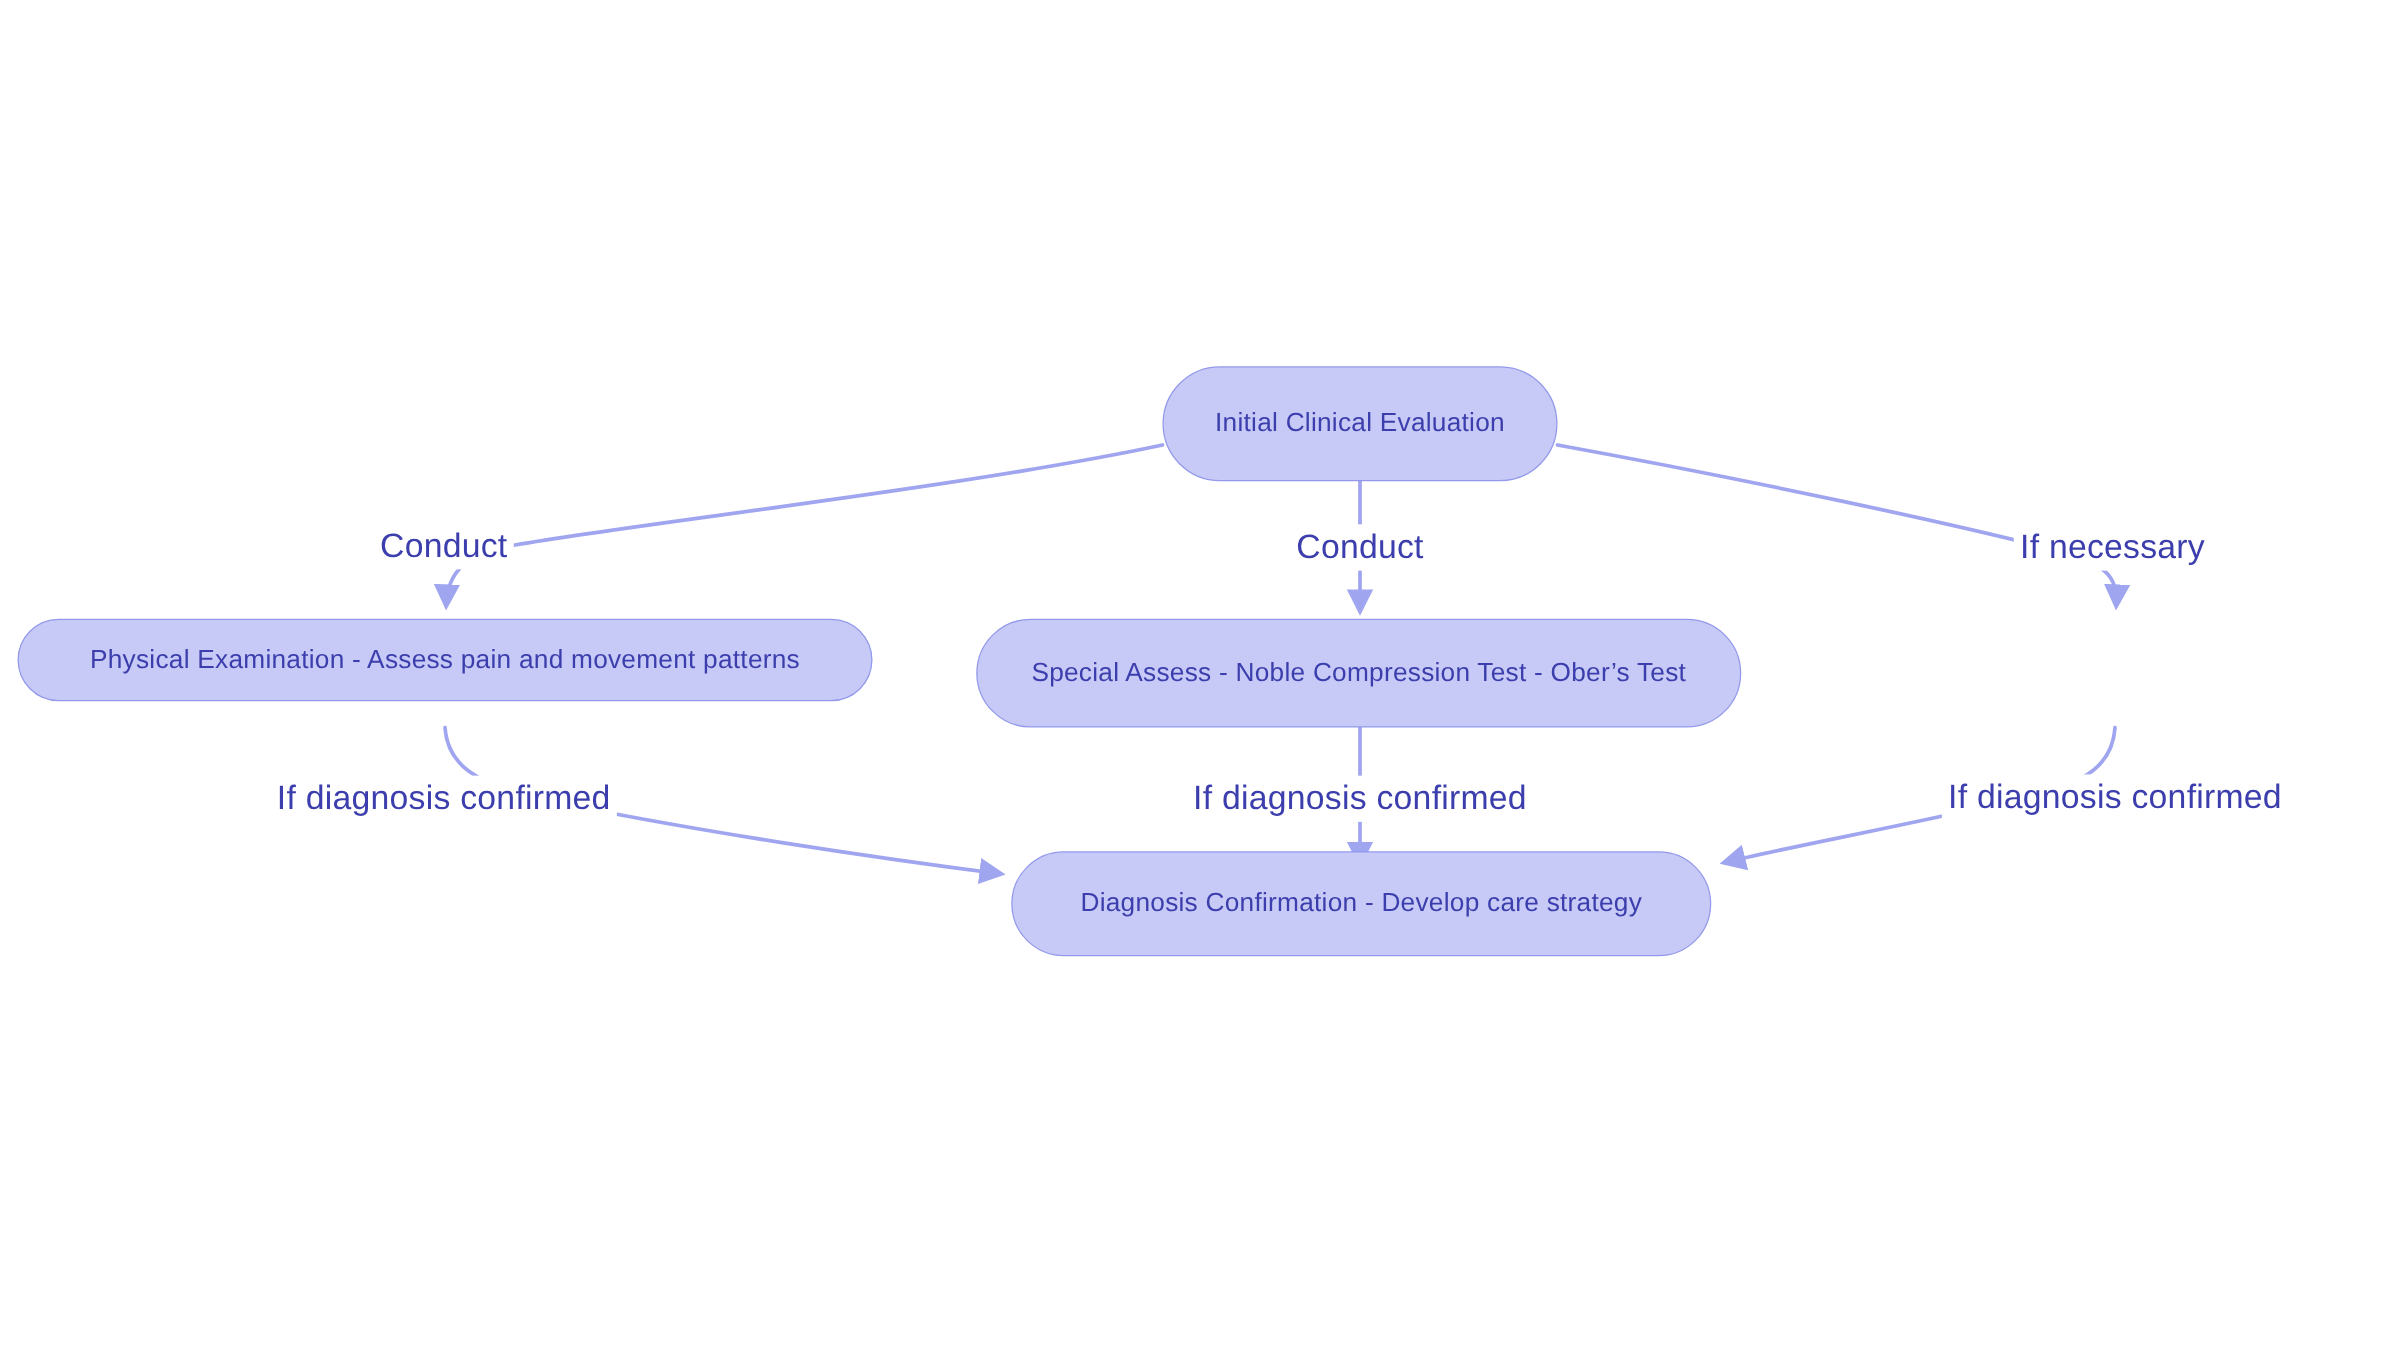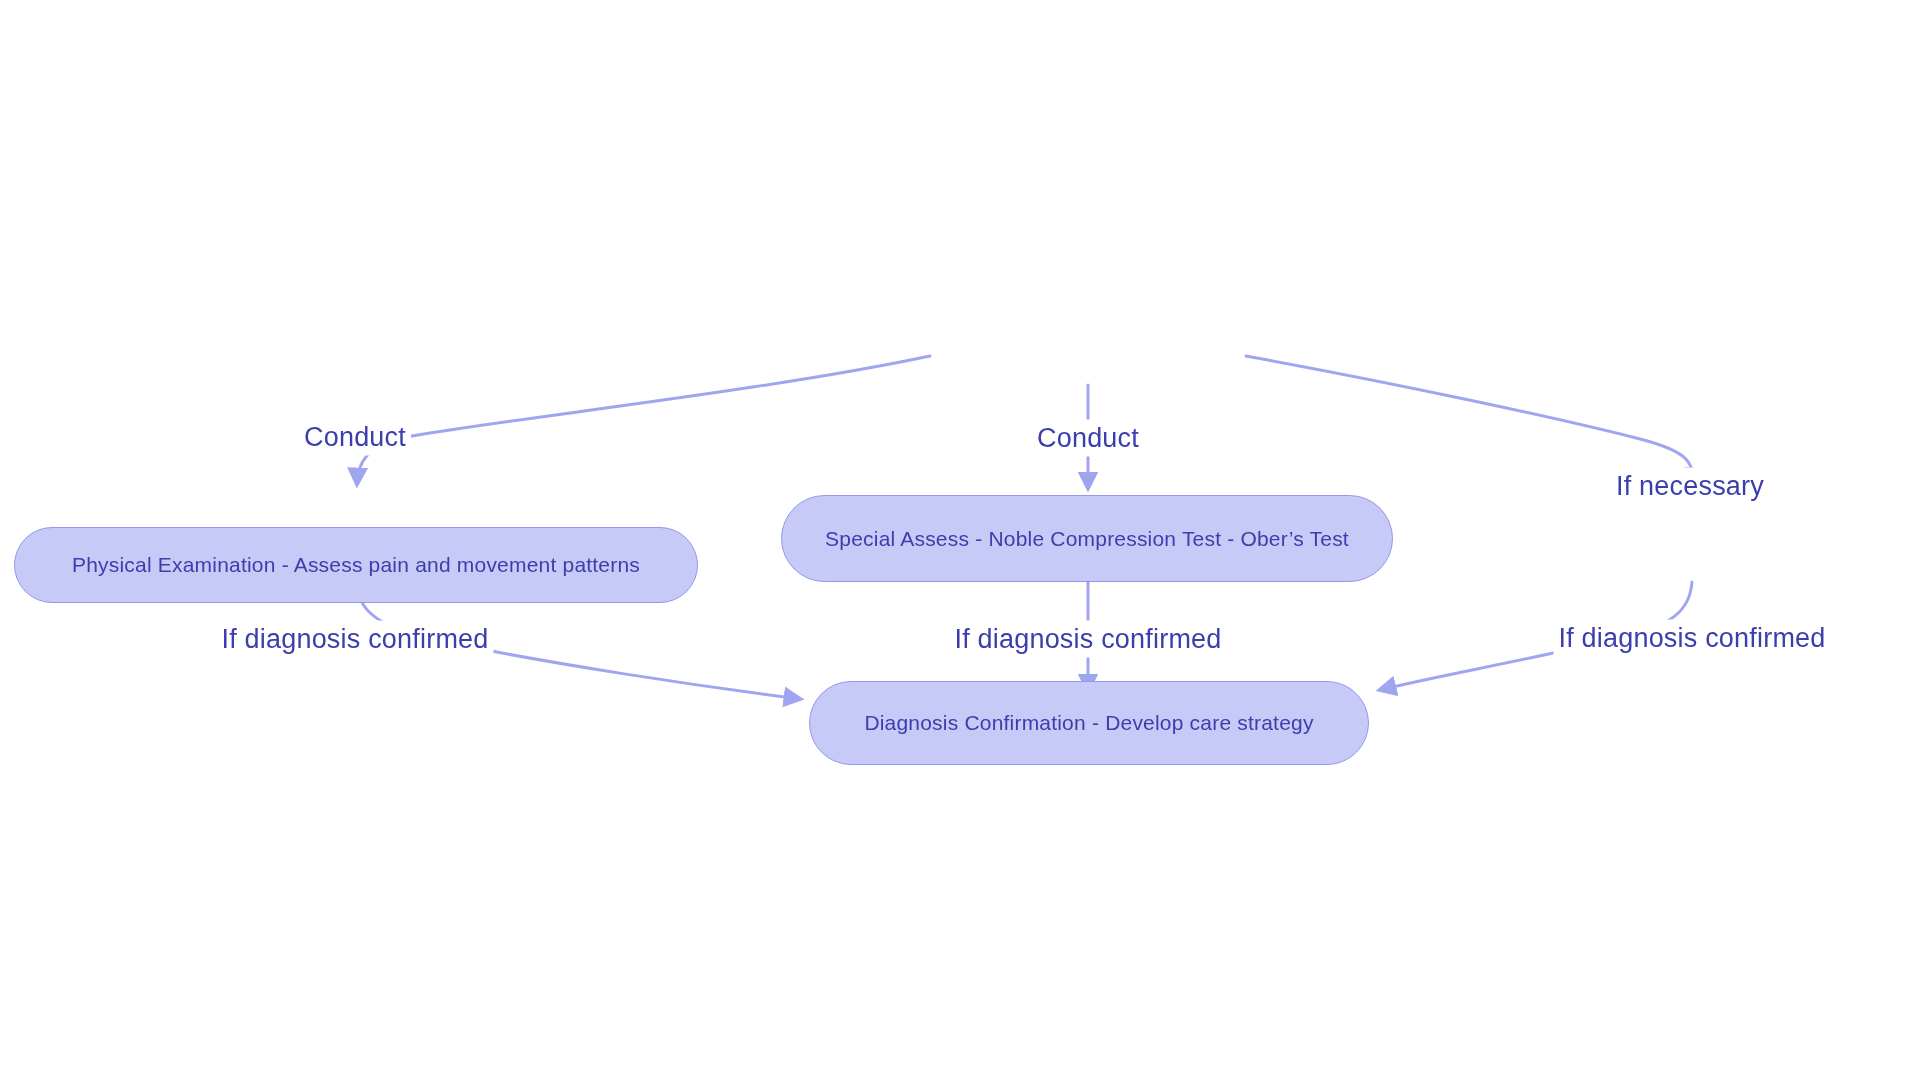--- a/index.html
+++ b/index.html
@@ -32,37 +32,37 @@
     border:1.8px solid var(--node-border,#9299eb);
     border-radius:46px;
     color:var(--text,#3b3eac);
     font-size:21px;
     letter-spacing:0.2px;
     text-align:center;
     padding:0 18px;
     white-space:nowrap;
   }
   .node-initial  {left:930px; top:293px; width:316px; height:92px;}
-  .node-physical {left:14px;  top:495px; width:684px; height:76px;margin-top:32px;}
+  .node-physical {left:14px;  top:495px; width:684px; height:66px;}
   .node-special  {left:781px; top:495px; width:612px; height:87px;}
   .node-imaging  {left:1486px;top:495px; width:419px; height:87px;}
   .node-diagnosis{left:809px; top:681px; width:560px; height:84px;}
   .edge-label{
     position:absolute;
     transform:translate(-50%,-50%);
     background:var(--background,#fff);
     color:var(--text,#3b3eac);
     font-size:27px;
     letter-spacing:0.2px;
     padding:3px 5px;
     white-space:nowrap;
   }
   .label-conduct-left   {left:355px; top:437px;}
   .label-conduct-mid    {left:1088px;top:438px;}
-  .label-if-necessary   {left:1690px;top:438px;margin-top:48px;}
+  .label-if-necessary   {left:1690px;top:438px;}
   .label-confirmed-left {left:355px; top:639px;}
   .label-confirmed-mid  {left:1088px;top:639px;}
   .label-confirmed-right{left:1692px;top:638px;}
 </style>
 </head>
 <body>
 
 <div class="canvas">
 
   <svg class="edges" width="1920" height="1083" viewBox="0 0 1920 1083" xmlns="http://www.w3.org/2000/svg">
@@ -72,20 +72,23 @@
       </marker>
     </defs>
     <path class="edge" d="M 930 356 C 770 390, 515 418, 412 436 C 374 443, 358 456, 357 484" marker-end="url(#arrow)"></path>
     <path class="edge" d="M 1088 385 L 1088 488" marker-end="url(#arrow)"></path>
     <path class="edge" d="M 1246 356 C 1400 384, 1562 419, 1640 439 C 1686 451, 1694 461, 1693 484" marker-end="url(#arrow)"></path>
     <path class="edge" d="M 356 582 C 358 611, 379 627, 432 639 C 548 664, 706 687, 800 699" marker-end="url(#arrow)"></path>
     <path class="edge" d="M 1088 582 L 1088 690" marker-end="url(#arrow)"></path>
     <path class="edge" d="M 1692 582 C 1690 611, 1671 626, 1620 638 C 1528 660, 1432 677, 1380 690" marker-end="url(#arrow)"></path>
   </svg>
 
+  <div class="node node-initial">
+    <span>Initial Clinical Evaluation</span>
+  </div>
   <div class="node node-physical">
     <span>Physical Examination - Assess pain and movement patterns</span>
   </div>
   <div class="node node-special">
     <span>Special Assess - Noble Compression Test - Ober’s Test</span>
   </div>
   <div class="node node-diagnosis">
     <span>Diagnosis Confirmation - Develop care strategy</span>
   </div>
 

